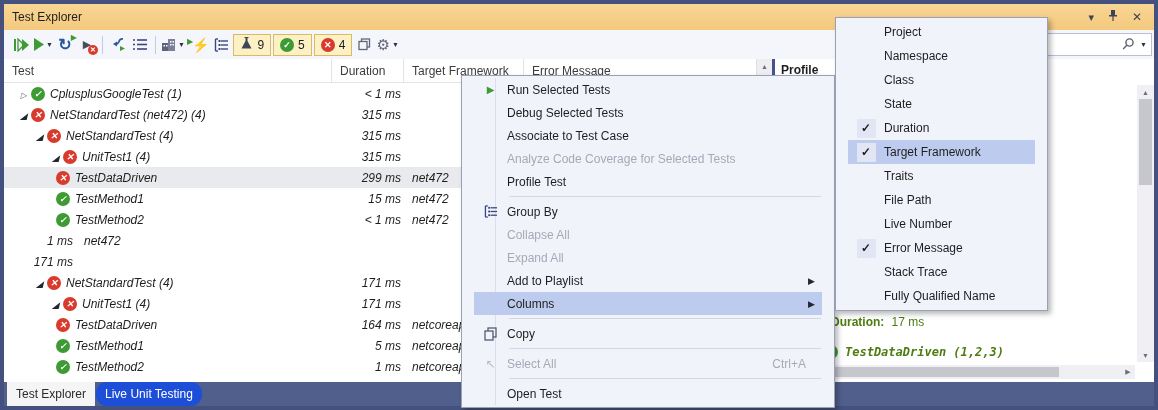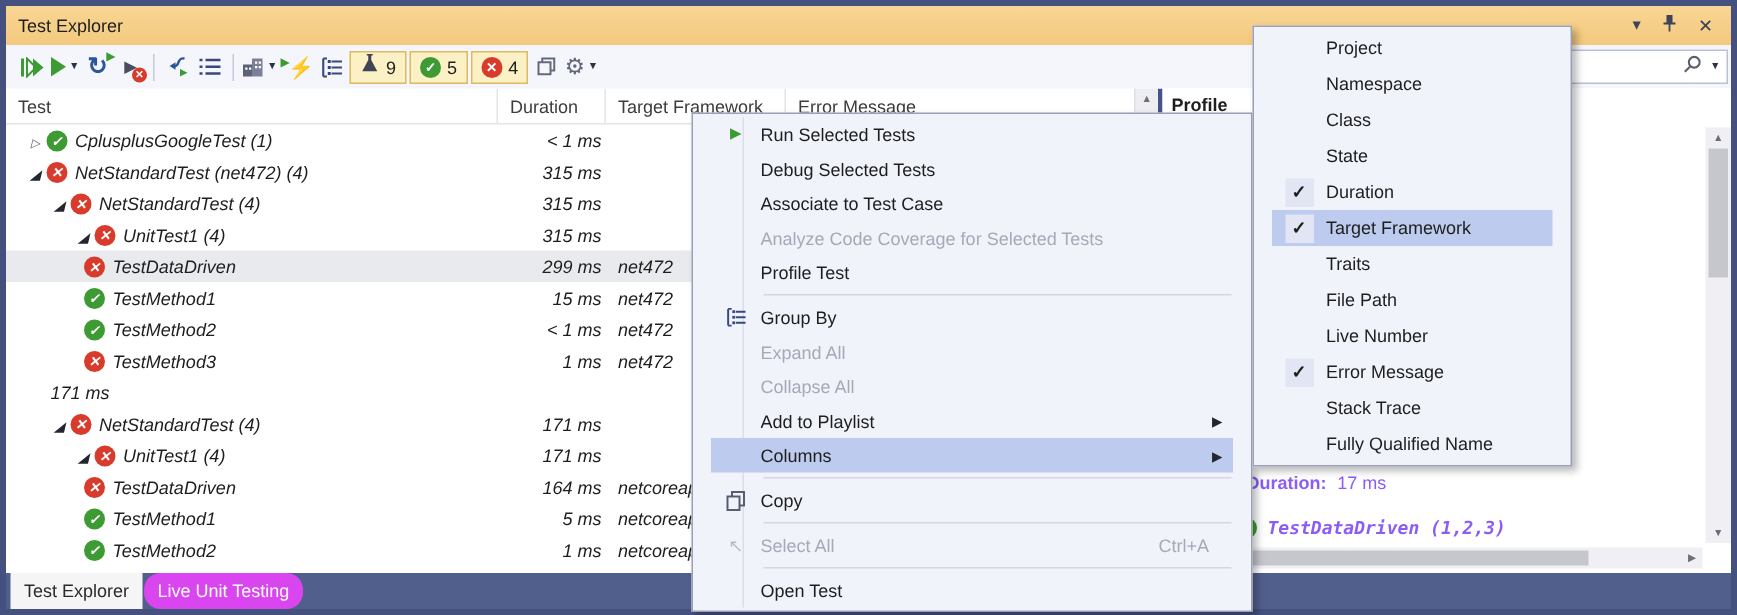--- a/index.html
+++ b/index.html
@@ -59,40 +59,40 @@
   .st.pass::before{content:"✓";}
   .st.fail::before{content:"✕";}
 
   .tree-scroll{width:16px;flex:none;background:#EDEDF2;border-left:1px solid #E0E0E6;}
   .tree-scroll .sbtn{height:15px;display:flex;align-items:center;justify-content:center;font-size:7px;color:#6B6F7C;}
   .splitter{width:3px;flex:none;background:#46538A;}
 
   
   .detail{flex:1;position:relative;background:#fff;overflow:hidden;}
   .dp-title{position:absolute;left:6px;top:4px;font-size:12px;font-weight:bold;color:#1E1E1E;white-space:nowrap;}
-  .mono{font-family:"DejaVu Sans Mono",monospace;font-size:12px;color:#8b5cf6;}
+  .mono{font-family:"DejaVu Sans Mono",monospace;font-size:12px;color:#4d7c0f;}
   .dp-dur{position:absolute;left:56px;top:256px;white-space:nowrap;}
   .dp-dur .k{font-weight:bold;}
   .dp-case{position:absolute;left:49px;top:286px;display:flex;align-items:center;gap:7px;white-space:nowrap;}
   .dp-case .txt{font-weight:bold;font-style:italic;}
   .dp-vscroll{position:absolute;right:0;top:26px;bottom:20px;width:17px;background:#F0F0F4;}
   .dp-vscroll .a{position:absolute;left:0;right:0;height:14px;display:flex;align-items:center;justify-content:center;font-size:7px;color:#6B6F7C;}
   .dp-vscroll .a.up{top:0;}
   .dp-vscroll .a.dn{bottom:0;}
   .dp-vscroll .thumb{position:absolute;left:2px;right:2px;top:14px;height:86px;background:#C6C7CD;}
   .dp-hscroll{position:absolute;left:2px;right:19px;bottom:3px;height:14px;background:#F0F0F4;display:flex;align-items:center;}
   .dp-hscroll .a{width:14px;text-align:center;font-size:7px;color:#6B6F7C;}
   .dp-hscroll .track{flex:1;position:relative;height:100%;}
   .dp-hscroll .thumb{position:absolute;left:26px;right:62px;top:2px;bottom:2px;background:#C6C7CD;}
 
   
   .tabstrip{height:24px;background:#515F8C;display:flex;align-items:stretch;padding-left:3px;flex:none;gap:1px;}
   .tab{display:flex;align-items:center;padding:0 9px;font-size:12px;white-space:nowrap;}
   .tab.active{background:#F5F5F5;color:#2A2A2A;}
-  .tab.inactive{background:#d946ef;color:#FFFFFF;border-radius:11px;}
+  .tab.inactive{background:#1d4ed8;color:#FFFFFF;border-radius:11px;}
 
   
   .menu{position:absolute;background:#F1F3FB;border:1px solid #9CA0B5;box-shadow:3px 3px 5px rgba(0,0,0,0.28);padding:2px 12px;font-size:12px;color:#1E1E1E;}
   .ctx{left:461px;top:75px;width:374px;z-index:50;}
   .ctx .gutterline{position:absolute;left:33px;top:2px;bottom:2px;width:1px;background:#DBDEEA;}
   .sub{left:835px;top:17px;width:213px;z-index:60;}
   .mi{height:23px;display:flex;align-items:center;position:relative;}
   .sub .mi{height:24px;}
   .mi.hl{background:#BDCBEE;}
   .mi.disabled{color:#A6A9B6;}
@@ -304,24 +304,20 @@
         </div>
         <div class="row p3">
           <span class="c-test">
               <span class="st pass"></span>
               <span>TestMethod2</span>
             </span>
           <span class="c-dur">&lt; 1 ms</span>
           <span class="c-fw">net472</span>
         </div>
         <div class="row p3">
-          <span class="c-test">
-              <span class="st fail"></span>
-              <span>TestMethod3</span>
-            </span>
           <span class="c-dur">1 ms</span>
           <span class="c-fw">net472</span>
         </div>
         <div class="row p0">
           <span class="c-dur">171 ms</span>
           <span class="c-fw"></span>
         </div>
         <div class="row p1">
           <span class="c-test">
               <span class="exp open"></span>
@@ -441,25 +437,25 @@
             </g>
             <rect x="4.5" y="2" width="2" height="2" fill="#39477F"></rect>
             <rect x="4.5" y="6" width="2" height="2" fill="#39477F"></rect>
             <rect x="4.5" y="10" width="2" height="2" fill="#39477F"></rect>
           </svg>
       </span>
       <span class="mlabel">Group By</span>
     </div>
     <div class="mi disabled">
       <span class="mico"></span>
+      <span class="mlabel">Collapse All</span>
+    </div>
+    <div class="mi disabled">
+      <span class="mico"></span>
       <span class="mlabel">Expand All</span>
-    </div>
-    <div class="mi disabled">
-      <span class="mico"></span>
-      <span class="mlabel">Collapse All</span>
     </div>
     <div class="mi">
       <span class="mico"></span>
       <span class="mlabel">Add to Playlist</span>
       <span class="marrow">▶</span>
     </div>
     <div class="mi hl">
       <span class="mico"></span>
       <span class="mlabel">Columns</span>
       <span class="marrow">▶</span>

